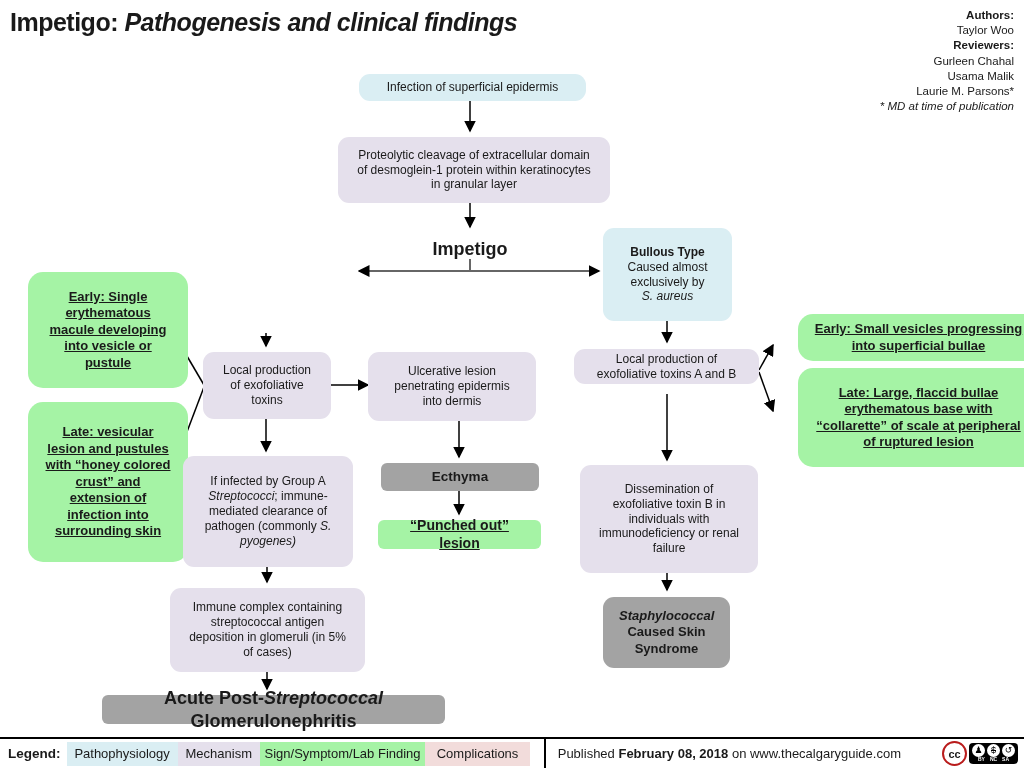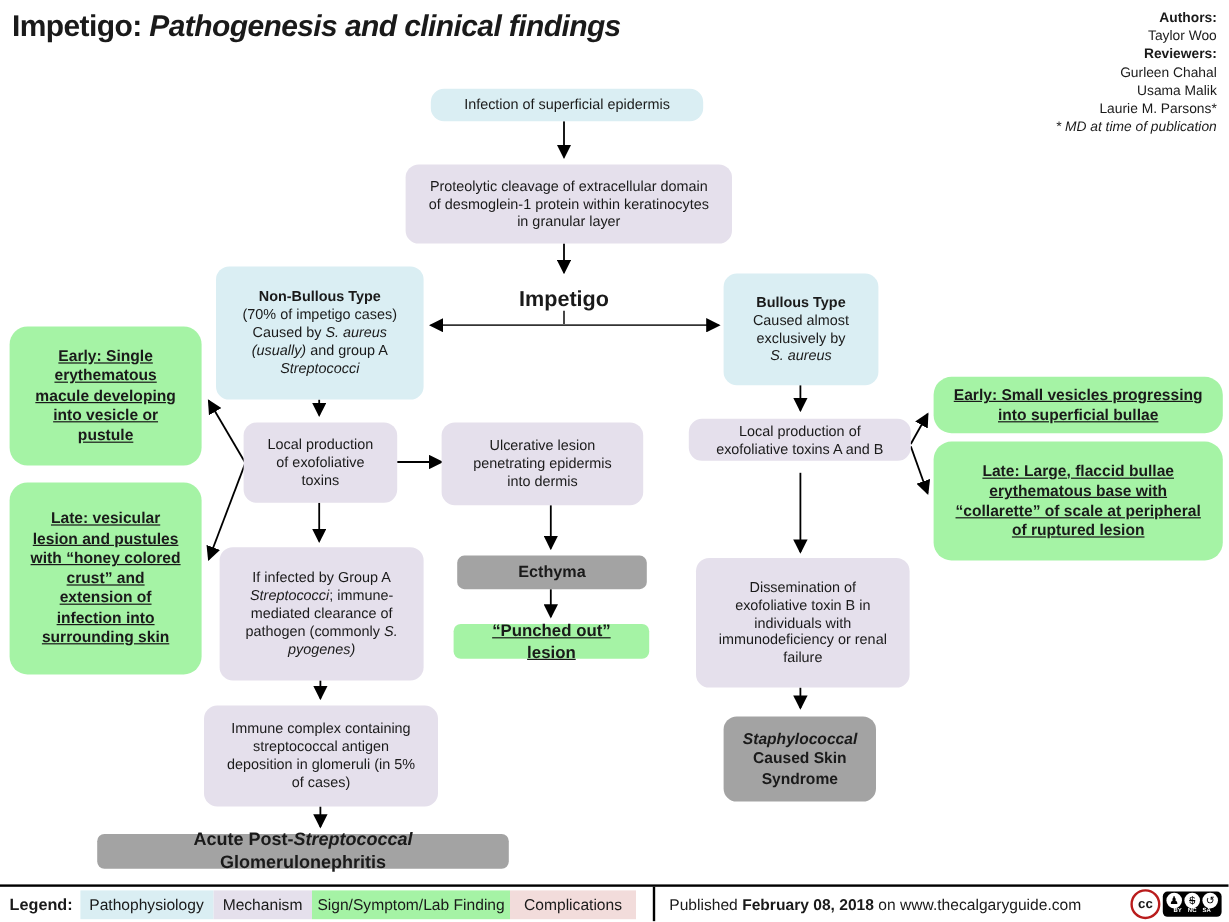--- a/index.html
+++ b/index.html
@@ -18,21 +18,21 @@
     font-size:12px;line-height:1.24;
   }
   .blue{background:#daeef3;}
   .lav{background:#e5e0ec;}
   .green{background:#a5f3a5;border-radius:15px;}
   .pink{background:#a3a3a3;}
   .sq{border-radius:6px;}
   .b{font-weight:bold;}
   .i{font-style:italic;}
   .u{text-decoration:underline;}
-  .finding{font-weight:bold;text-decoration:underline;font-size:13px;line-height:1.27;}
+  .finding{font-weight:bold;text-decoration:underline;font-size:13px;line-height:1.27;margin-left:20px;}
   .impetigo-label{position:absolute;font-size:18px;font-weight:bold;}
   svg.arrows{position:absolute;left:0;top:0;pointer-events:none;}
   .footer{
     position:absolute;left:0;right:0;bottom:0;height:31px;border-top:2px solid #000;
     display:flex;align-items:center;box-sizing:border-box;font-size:13px;background:#fff;
   }
   .legend-label{font-weight:bold;margin-left:8px;font-size:13.5px;}
   .swatch{height:24px;display:flex;align-items:center;justify-content:center;font-size:13px;}
   .footer-divider{width:2px;background:#000;height:29px;margin-left:14px;}
   .published{margin-left:12px;white-space:nowrap;}
@@ -94,27 +94,20 @@
   <div class="node blue" style="left:359px;top:74px;width:227px;height:27px;">
       <span>Infection of superficial epidermis</span>
     </div>
 
   <div class="node lav" style="left:338px;top:137px;width:272px;height:66px;">
       <span>Proteolytic cleavage of extracellular domain of desmoglein-1 protein within keratinocytes in granular layer</span>
     </div>
 
   <div class="impetigo-label" style="left:430px;top:239px;width:80px;text-align:center;"><span>Impetigo</span></div>
 
-  <div class="node blue" style="left:180px;top:222px;width:173px;height:111px;">
-    <div><span class="b">Non-Bullous Type</span></div>
-    <div><span>(70% of impetigo cases)</span></div>
-    <div><span>Caused by </span><span class="i">S. aureus</span></div>
-    <div><span class="i">(usually)</span><span> and group A</span></div>
-    <div><span class="i">Streptococci</span></div>
-  </div>
 
   <div class="node green finding" style="left:8px;top:272px;width:160px;height:116px;">
       <span>Early: Single erythematous macule developing into vesicle or pustule</span>
     </div>
 
   <div class="node green finding" style="left:8px;top:402px;width:160px;height:160px;">
       <span>Late: vesicular lesion and pustules with “honey colored crust” and extension of infection into surrounding skin</span>
     </div>
 
   <div class="node lav" style="left:203px;top:352px;width:128px;height:67px;">
@@ -134,21 +127,21 @@
     </div>
 
   <div class="node green sq" style="left:378px;top:520px;width:163px;height:29px;font-size:14px;">
       <span class="b u">“Punched out” lesion</span>
     </div>
 
   <div class="node lav" style="left:170px;top:588px;width:195px;height:84px;">
       <span>Immune complex containing streptococcal antigen deposition in glomeruli (in 5% of cases)</span>
     </div>
 
-  <div class="node pink sq" style="left:81px;top:695px;width:343px;height:29px;font-size:15px;">
+  <div class="node pink sq" style="left:102px;top:695px;width:343px;height:29px;font-size:18px;">
     <div class="b"><span>Acute Post-</span><span class="i">Streptococcal</span><span> Glomerulonephritis</span></div>
   </div>
 
   <div class="node blue" style="left:603px;top:228px;width:129px;height:93px;">
     <div><span class="b">Bullous Type</span></div>
     <div><span>Caused almost</span></div>
     <div><span>exclusively by</span></div>
     <div><span class="i">S. aureus</span></div>
   </div>
 

